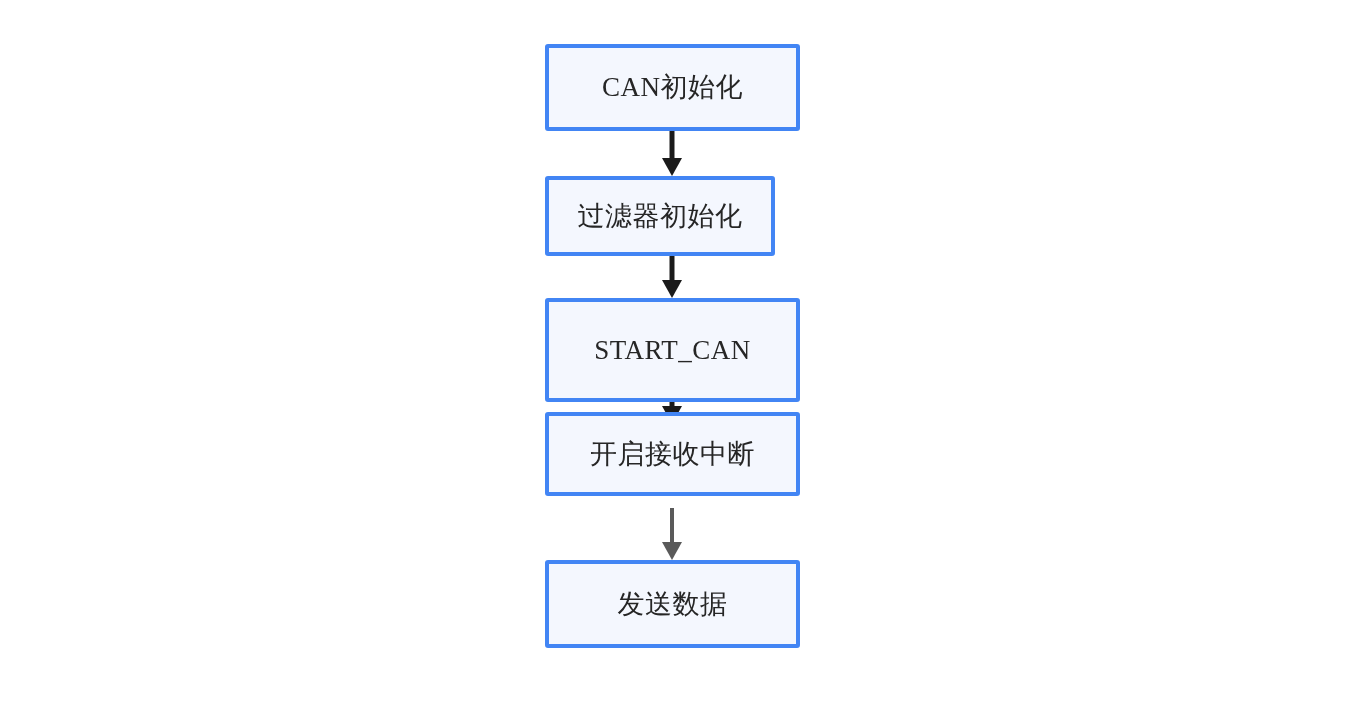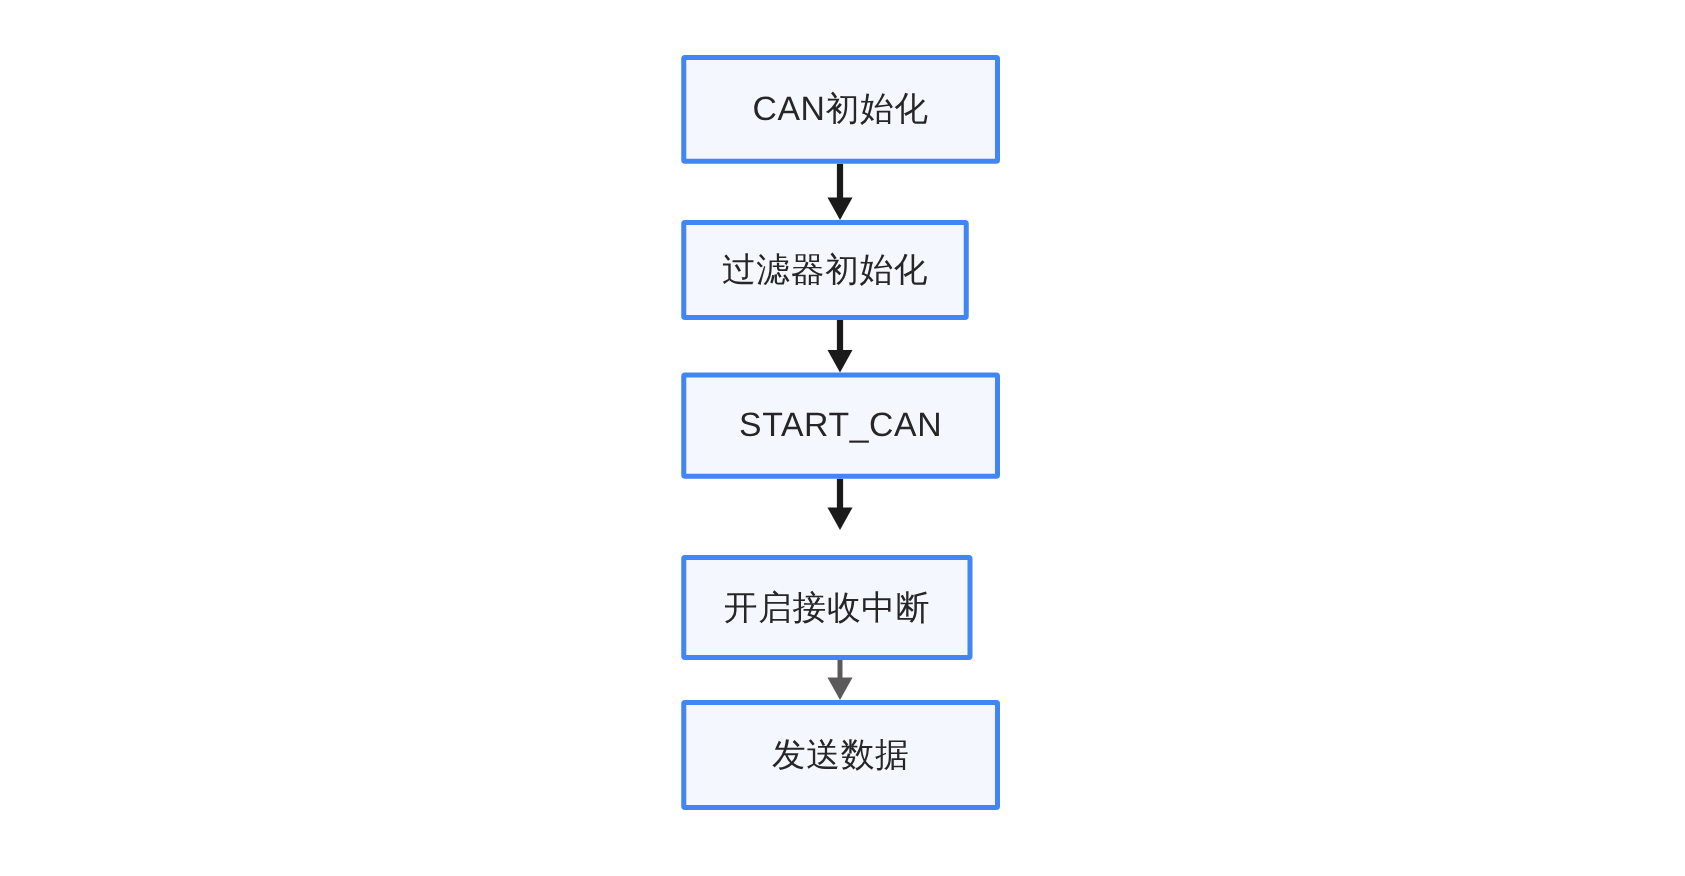--- a/index.html
+++ b/index.html
@@ -25,20 +25,21 @@
     position: absolute;
     box-sizing: border-box;
     left: 545px;
     width: 255px;
     background: #f4f7fe;
     border: 4px solid #4285f4;
     border-radius: 3px;
     display: flex;
     align-items: center;
     justify-content: center;
+    font-family: Liberation Serif, serif;
   }
 
   .flow-node-label {
     font-size: 27px;
     line-height: 1;
     color: #262626;
     letter-spacing: 0.5px;
     white-space: nowrap;
     font-weight: 400;
   }
@@ -75,25 +76,25 @@
     </svg>
 
   <div class="flow-node" id="node-0" style="left: 545px; top: 44px; width: 255px; height: 87px;">
     <span class="flow-node-label">CAN初始化</span>
   </div>
 
   <div class="flow-node" id="node-1" style="left: 545px; top: 176px; width: 230px; height: 80px;">
     <span class="flow-node-label">过滤器初始化</span>
   </div>
 
-  <div class="flow-node" id="node-2" style="left: 545px; top: 298px; width: 255px; height: 85px;">
+  <div class="flow-node" id="node-2" style="left: 545px; top: 298px; width: 255px; height: 104px;">
     <span class="flow-node-label">START_CAN</span>
   </div>
 
-  <div class="flow-node" id="node-3" style="left: 545px; top: 444px; width: 233px; height: 84px;">
+  <div class="flow-node" id="node-3" style="left: 545px; top: 412px; width: 255px; height: 84px;">
     <span class="flow-node-label">开启接收中断</span>
   </div>
 
   <div class="flow-node" id="node-4" style="left: 545px; top: 560px; width: 255px; height: 88px; align-items: center;">
     <span class="flow-node-label">发送数据</span>
   </div>
 
 </div>
 
 </body></html>

